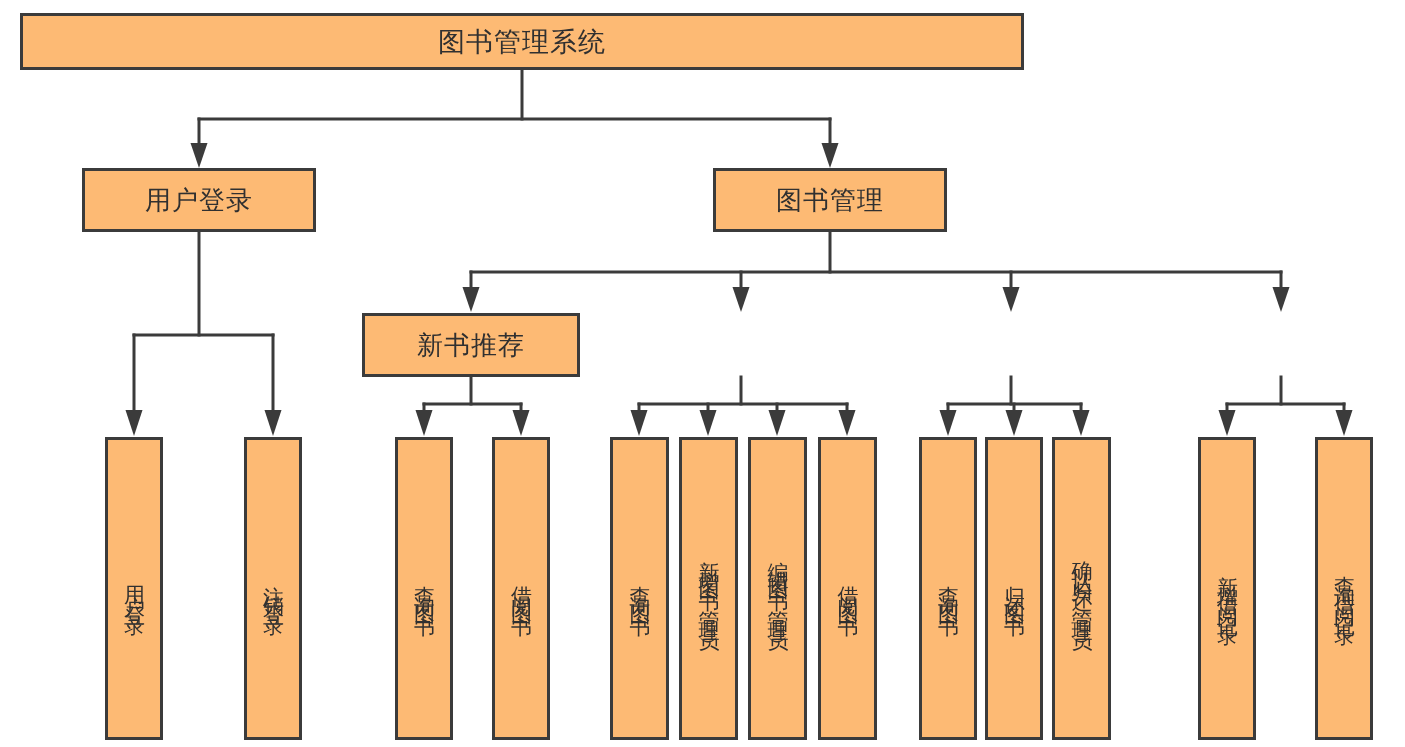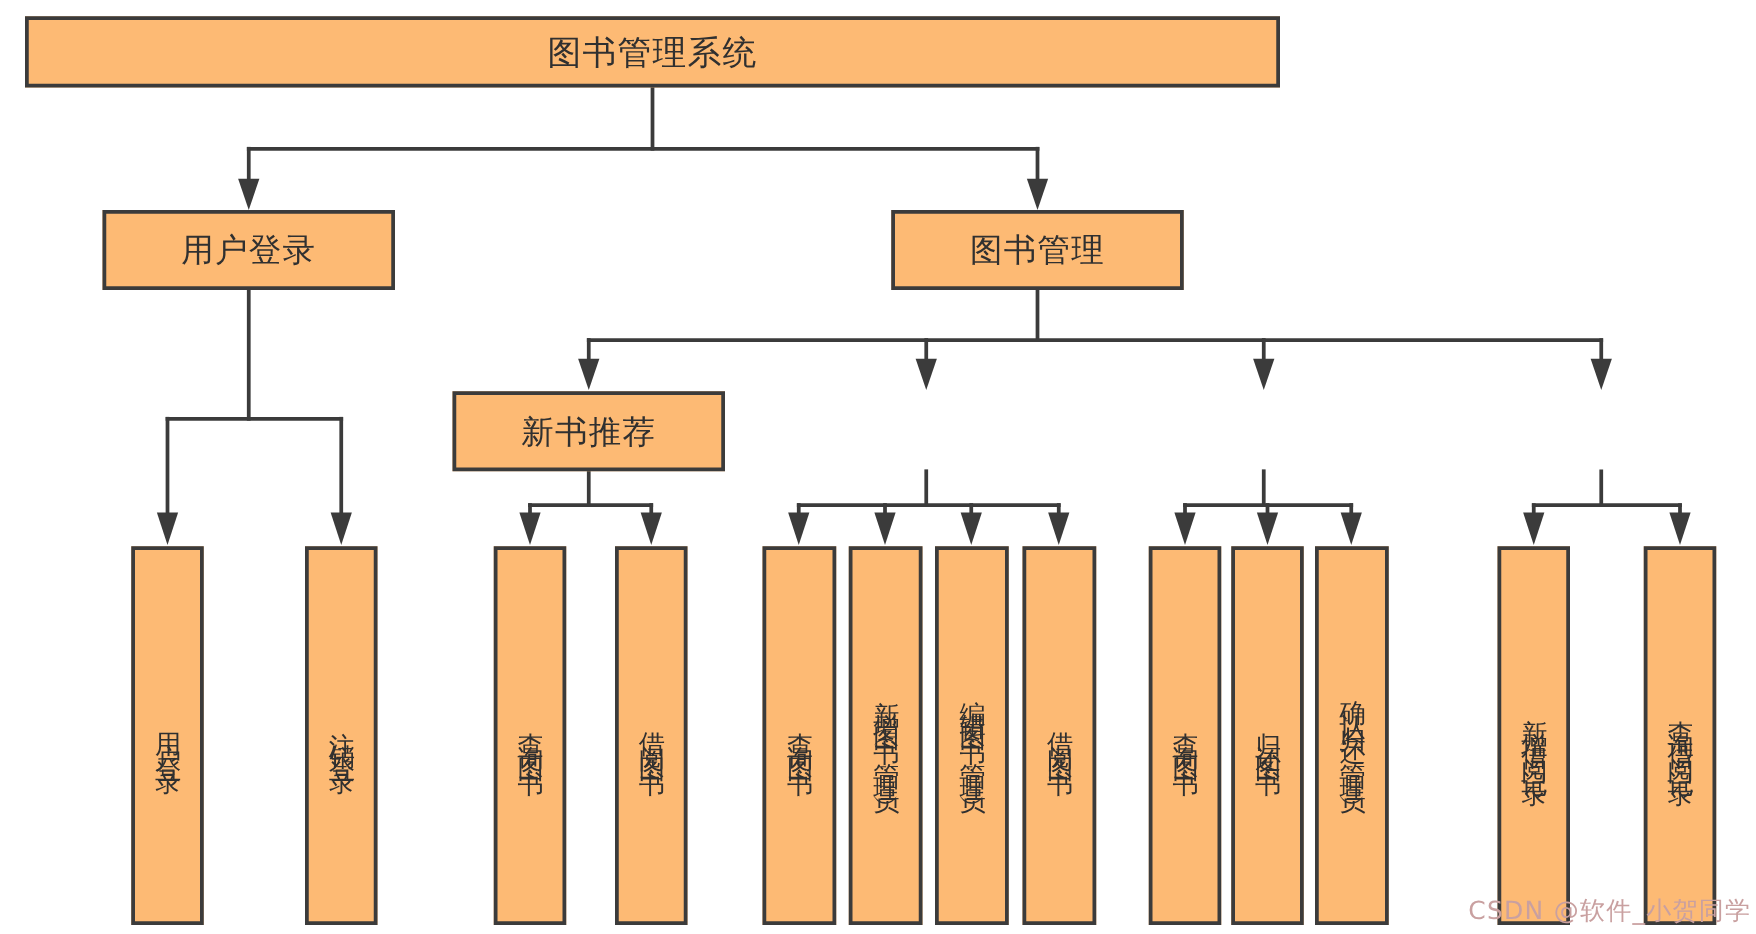--- a/index.html
+++ b/index.html
@@ -159,15 +159,14 @@
     <span class="vt">确认归还（管理员）</span>
   </div>
 
   <div class="box" style="left:1198px;top:437px;width:58px;height:303px;">
     <span class="vt">新增借阅记录</span>
   </div>
   <div class="box" style="left:1315px;top:437px;width:58px;height:303px;">
     <span class="vt">查询借阅记录</span>
   </div>
 
-  <div class="watermark">CSDN @软件_小贺同学</div>
 
 </div>
 
 </body></html>

